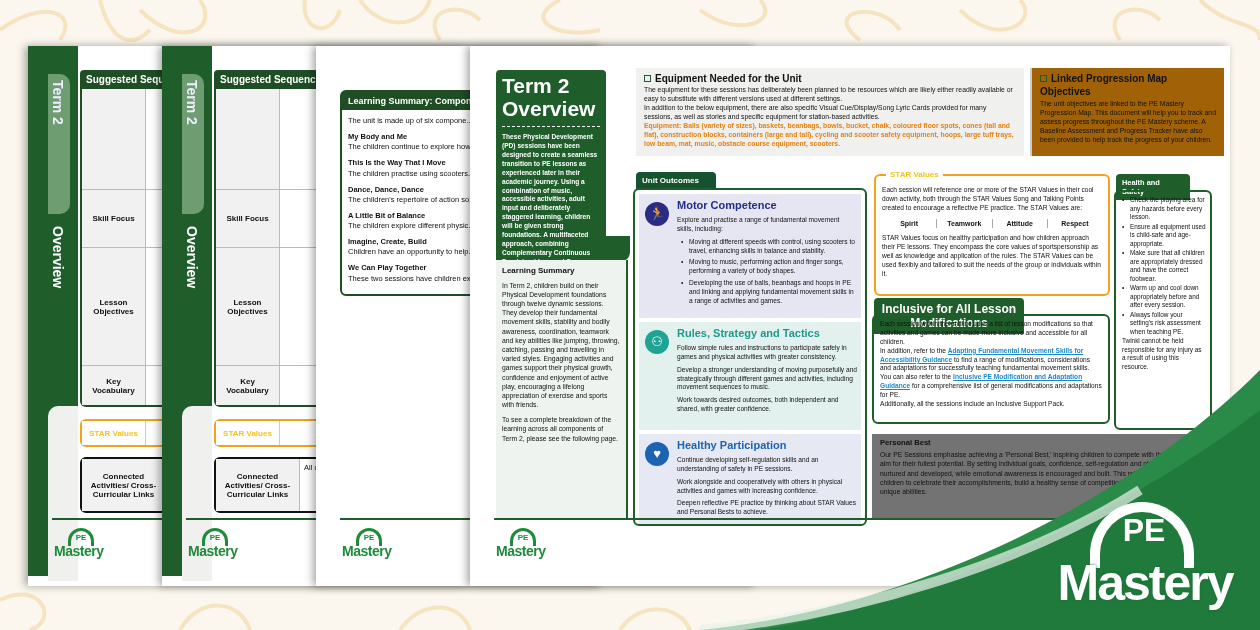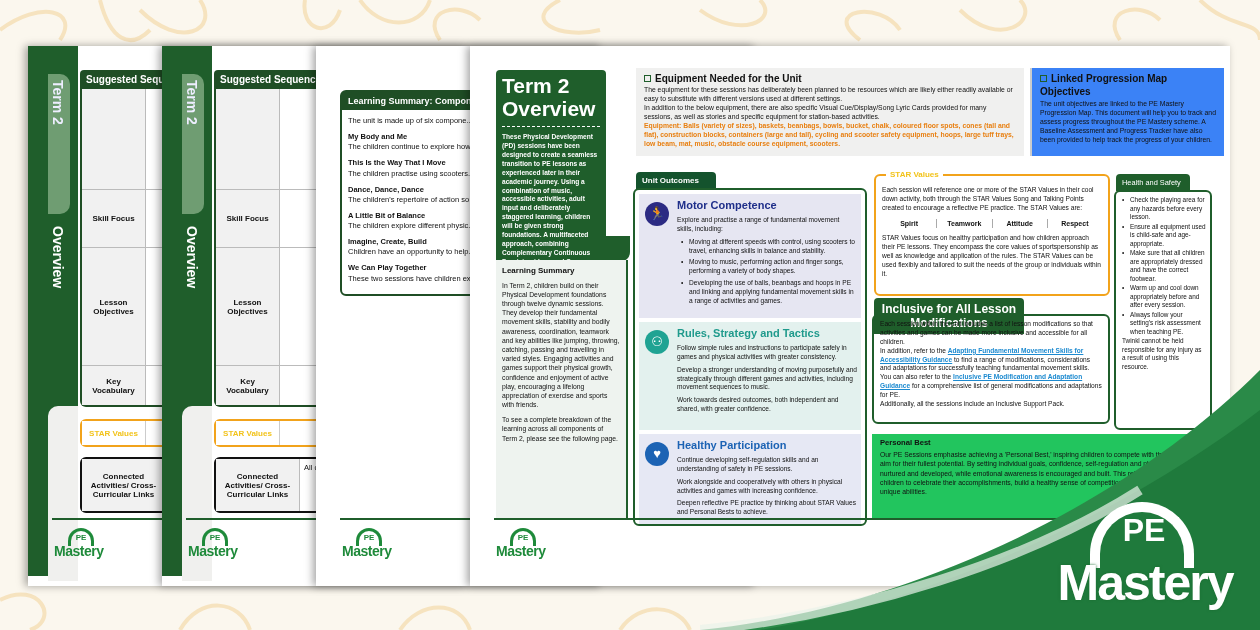--- a/index.html
+++ b/index.html
@@ -65,21 +65,21 @@
   .term-box p { font-size: 6.6px; line-height: 1.35; font-weight: bold; }
   .learn-box { position: absolute; left: 26px; top: 214px; width: 132px; height: 260px; background: #eef3ef; padding: 6px; font-size: 6.8px; line-height: 1.35; border-right: 2px solid #1f5e2b; }
   .learn-box h3 { font-size: 8px; margin-bottom: 4px; }
   .learn-box p { margin-bottom: 6px; }
   .notch { position: absolute; left: 136px; top: 190px; width: 24px; height: 26px; background: #1f5e2b; border-bottom-right-radius: 10px; }
 
   .equip-box { position: absolute; left: 166px; top: 22px; width: 388px; height: 88px; background: #f0f0ef; padding: 4px 8px; font-size: 6.8px; line-height: 1.33; }
   .box-title { font-weight: bold; font-size: 10px; }
   .box-title::before { content: ""; display: inline-block; width: 5px; height: 5px; border: 1px solid #1f5e2b; margin-right: 4px; }
   .orange { color: #e87f10; font-weight: bold; }
-  .linked-box { position: absolute; left: 560px; top: 22px; width: 194px; height: 88px; background: #3b82f6; padding: 4px 8px; font-size: 6.8px; line-height: 1.33; border-left: 2px solid #ccc; }
+  .linked-box { position: absolute; left: 560px; top: 22px; width: 194px; height: 88px; background: #a16207; padding: 4px 8px; font-size: 6.8px; line-height: 1.33; border-left: 2px solid #ccc; }
 
   .uo-tab { position: absolute; left: 166px; top: 126px; background: #14532d; color: #fff; font-size: 8px; font-weight: bold; padding: 4px 8px 4px 6px; width: 80px; border-radius: 4px 4px 0 0; }
   .uo-box { position: absolute; left: 163px; top: 142px; width: 234px; height: 338px; border: 2px solid #1f5e2b; border-radius: 6px; padding: 4px; }
   .uo-sec { position: relative; padding: 4px 4px 4px 38px; font-size: 6.6px; line-height: 1.35; margin-bottom: 4px; }
   .uo-sec.mc { background: #e6e6f2; height: 124px; }
   .uo-sec.rs { background: #e3f1ee; height: 108px; }
   .uo-sec.hp { background: #e6e8f4; height: 90px; }
   .uo-sec h4 { font-size: 11px; color: #1f2f8a; margin-bottom: 3px; }
   .uo-sec.rs h4 { color: #1f9a8c; }
   .uo-sec.hp h4 { color: #1c63b4; }
@@ -95,27 +95,27 @@
   .star-box { position: absolute; left: 404px; top: 128px; width: 236px; height: 122px; border: 2px solid #f2a31b; border-radius: 6px; padding: 10px 6px 4px; font-size: 6.6px; line-height: 1.35; }
   .star-label { position: absolute; left: 10px; top: -6px; background: #fff; padding: 0 4px; color: #f2c31b; font-weight: bold; font-size: 8px; }
   .star-vals { display: flex; margin: 6px 0; }
   .star-vals span { flex: 1; text-align: center; font-weight: bold; font-size: 7px; border-left: 1px solid #aaa; }
   .star-vals span:first-child { border-left: none; }
 
   .incl-tab { position: absolute; left: 404px; top: 252px; width: 150px; background: #1f5e2b; color: #fff; font-size: 12px; font-weight: bold; padding: 4px 6px; border-radius: 4px 4px 0 0; text-align: center; }
   .incl-box { position: absolute; left: 402px; top: 268px; width: 238px; height: 110px; border: 2px solid #1f5e2b; border-radius: 6px; padding: 4px 6px; font-size: 6.6px; line-height: 1.35; }
   .link { color: #1c8ad0; font-weight: bold; text-decoration: underline; }
 
-  .hs-tab { position: absolute; left: 646px; top: 128px; width: 74px; background: #1f5e2b; color: #fff; font-size: 7.4px; font-weight: normal; padding: 4px 6px; border-radius: 4px 4px 0 0; }
+  .hs-tab { position: absolute; left: 646px; top: 128px; width: 74px; background: #1f5e2b; color: #fff; font-size: 7.4px; font-weight: bold; padding: 4px 6px; border-radius: 4px 4px 0 0; }
   .hs-box { position: absolute; left: 644px; top: 144px; width: 98px; height: 240px; border: 2px solid #1f5e2b; border-radius: 6px; padding: 4px 4px 4px 6px; font-size: 6.4px; line-height: 1.33; }
   .hs-box ul { list-style: none; }
   .hs-box li { padding-left: 8px; position: relative; margin-bottom: 1px; }
   .hs-box li::before { content: "•"; position: absolute; left: 0; }
 
-  .pb-box { position: absolute; left: 402px; top: 388px; width: 348px; height: 84px; background: #22c55e; padding: 4px 8px; font-size: 6.8px; line-height: 1.35; }
+  .pb-box { position: absolute; left: 402px; top: 388px; width: 348px; height: 84px; background: #737373; padding: 4px 8px; font-size: 6.8px; line-height: 1.35; }
   .pb-box h4 { font-size: 7.6px; margin-bottom: 2px; }
 
   .big-logo { position: absolute; right: 20px; bottom: 12px; width: 190px; height: 120px; z-index: 8; }
   .big-logo .arc { position: absolute; left: 40px; top: 4px; width: 104px; height: 66px; border: 10px solid #fff; border-bottom: none; border-radius: 52px 52px 0 0; }
   .big-logo .pe { position: absolute; left: 64px; top: 14px; width: 60px; text-align: center; color: #fff; font-size: 32px; font-weight: bold; }
   .big-logo .mastery { position: absolute; left: 0; top: 56px; width: 190px; text-align: center; color: #fff; font-size: 50px; font-weight: bold; letter-spacing: -2px; text-shadow: 0 0 3px #1c6b30; }
 </style>
 </head>
 <body>
 

